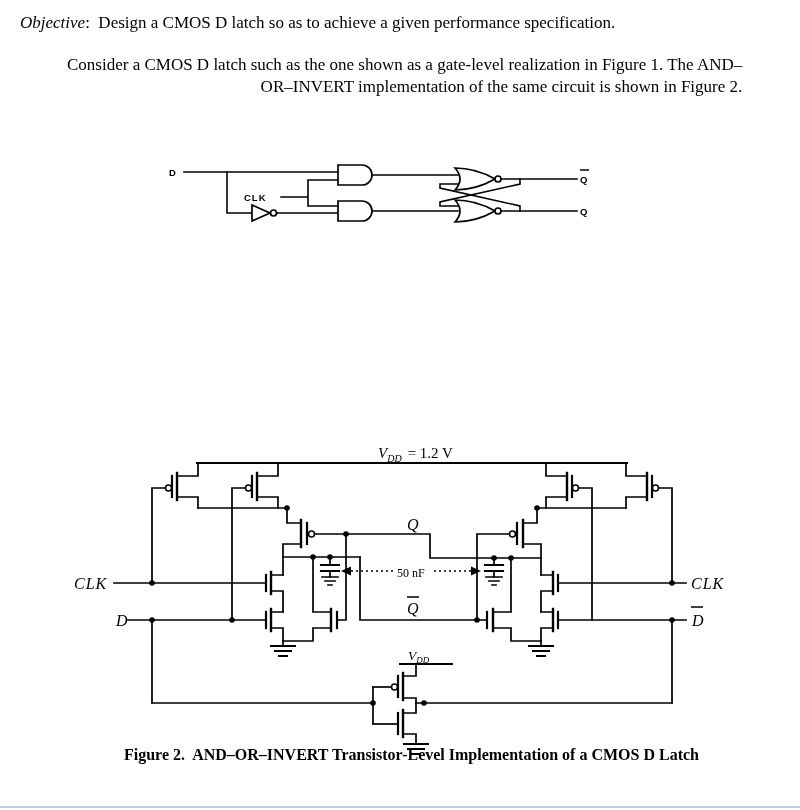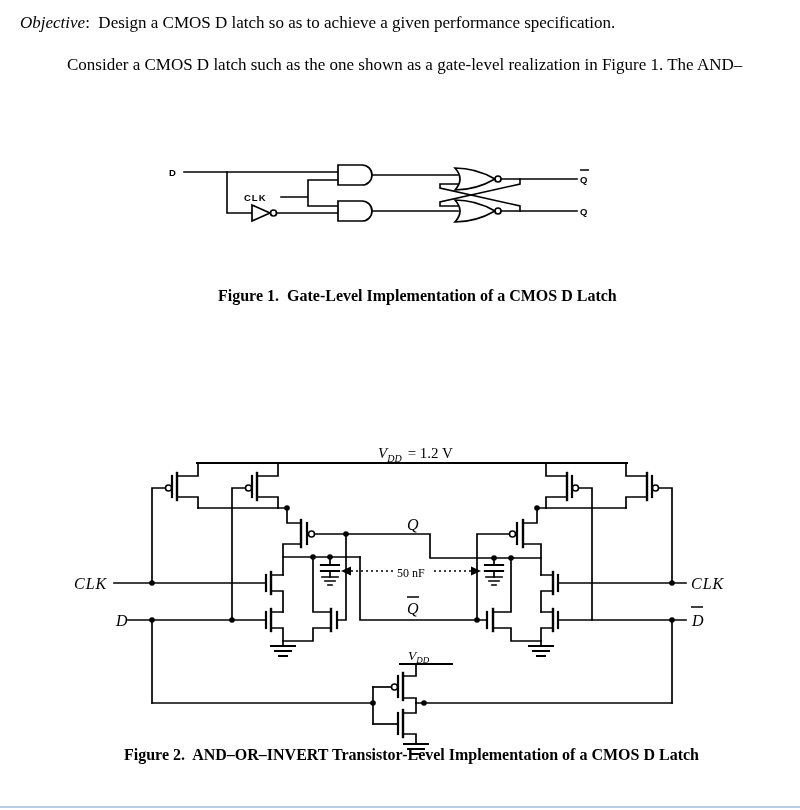--- a/index.html
+++ b/index.html
@@ -12,21 +12,21 @@
   svg{position:absolute;overflow:visible;}
   .bottom-edge{position:absolute;left:0;top:806px;width:800px;height:2px;background:#b9cfe8;}
 </style>
 </head>
 <body>
 
 <div class="page">
 
   <div class="para" style="left:20px;top:12px;"><span class="ital">Objective</span><span>:  Design a CMOS D latch so as to achieve a given performance specification.</span></div>
 
-  <div class="para" style="left:23px;top:54px;margin-left:44px;"><span>Consider a CMOS D latch such as the one shown as a gate-level realization in Figure 1. The AND–</span><br></div>
+  <div class="para" style="left:23px;top:54px;margin-left:44px;"><span>Consider a CMOS D latch such as the one shown as a gate-level realization in Figure 1. The AND–</span><br><span>OR–INVERT implementation of the same circuit is shown in Figure 2.</span></div>
 
   <svg style="left:150px;top:150px;" width="470" height="90" viewBox="150 150 470 90">
     <g stroke="#000" stroke-width="1.6" fill="none" stroke-linecap="square">
       <path d="M184,172 H338"></path>
       <path d="M227,172 V213 H252"></path>
       <path d="M277,213 H338"></path>
       <path d="M281,197 H308 M308,180 V206 M308,180 H338 M308,206 H338"></path>
       <path d="M372,175 H458"></path>
       <path d="M372,211 H458"></path>
       <path d="M520,179 V184 L440,202 V206 H458"></path>
@@ -46,21 +46,20 @@
     </g>
     <g font-family="Liberation Sans, sans-serif" font-weight="bold" font-size="9.5" fill="#000" letter-spacing="1">
       <text x="169" y="176">D</text>
       <text x="244" y="201">CLK</text>
       <text x="580" y="183">Q</text>
       <line x1="580" y1="170" x2="589" y2="170" stroke="#000" stroke-width="1.5"></line>
       <text x="580" y="215">Q</text>
     </g>
   </svg>
 
-  <div class="caption" style="left:218px;top:287px;">Figure 1.  Gate-Level Implementation of a CMOS D Latch</div>
 
   <svg style="left:60px;top:440px;" width="700" height="322" viewBox="60 440 700 322">
 
     <path d="M196,463 H628" stroke="#000" stroke-width="2.2" fill="none"></path>
 
     <g stroke="#000" stroke-width="1.7" fill="none" stroke-linecap="square">
 
       <path d="M114,583 H266"></path>
       <path d="M152,488 V583 M152,488 H165"></path>
       <path d="M128,620 H266"></path>

